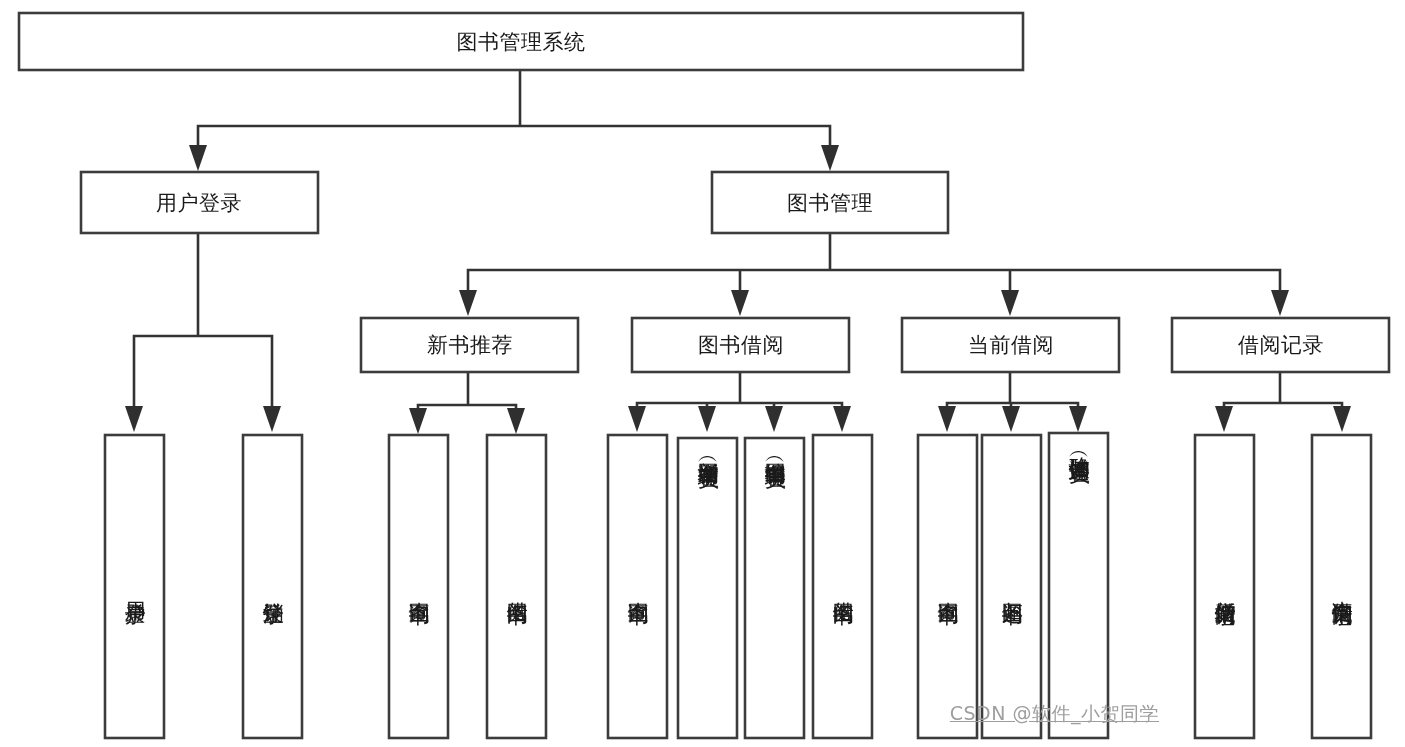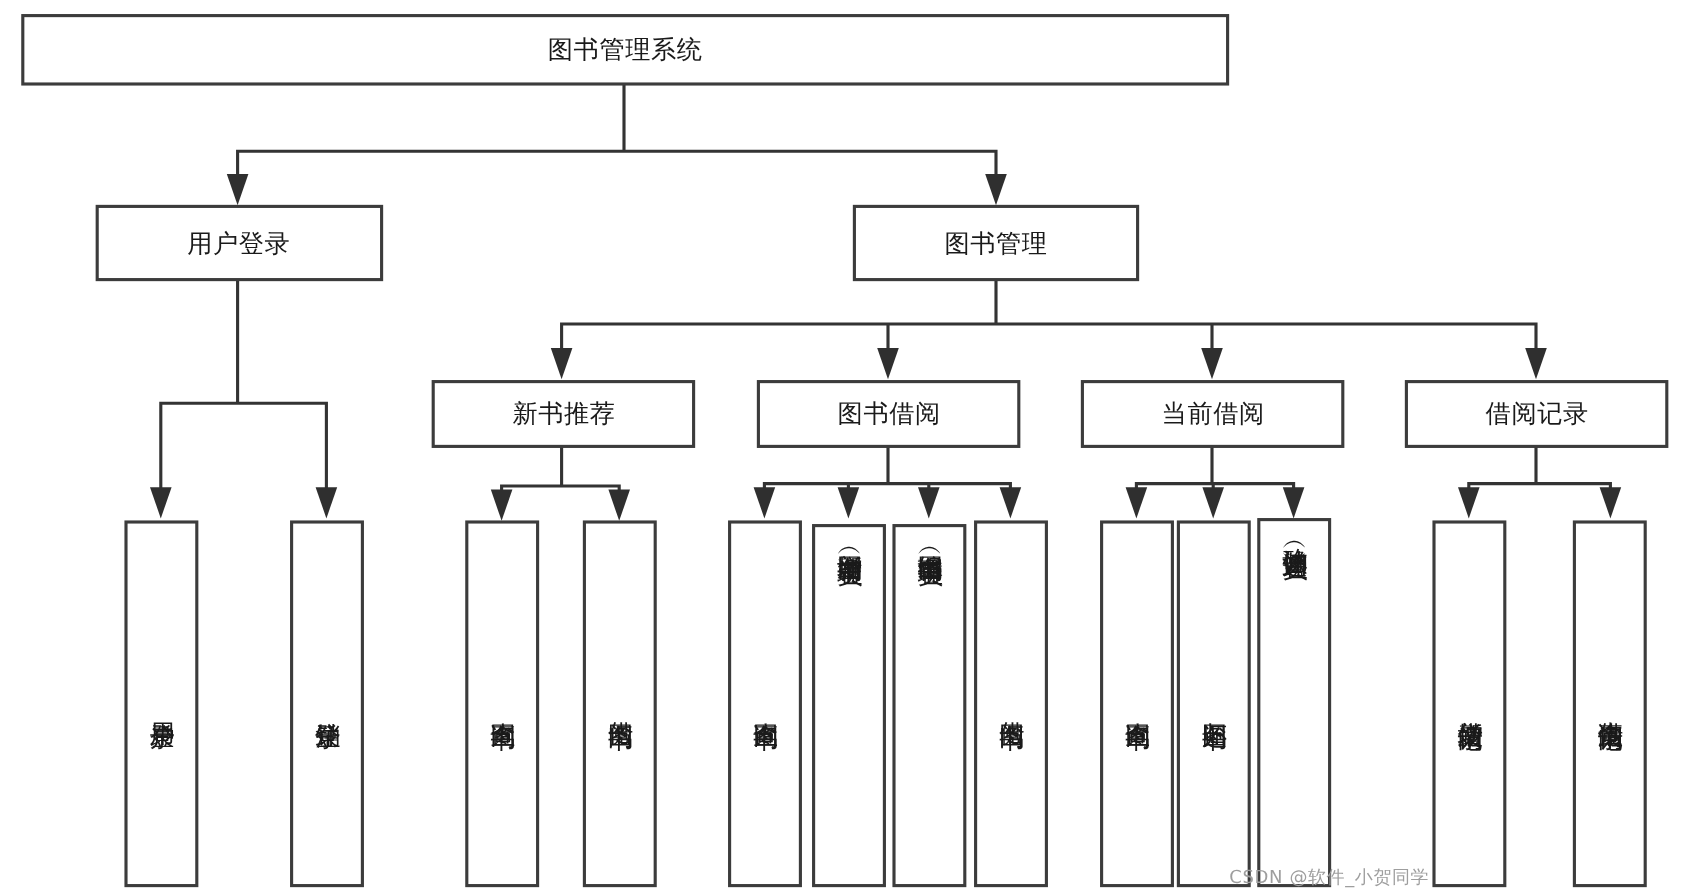--- a/index.html
+++ b/index.html
@@ -12,21 +12,20 @@
     width: 1405px;
     height: 747px;
     font-family: "DejaVu Sans", "Liberation Sans", sans-serif;
     overflow: hidden;
     position: relative;
   }
   #diagram-root {
     position: relative;
     width: 1173px;
     height: 747px;
-    padding-left: 32px;
   }
   svg#tree-svg {
     position: absolute;
     left: 0;
     top: 0;
     width: 1405px;
     height: 747px;
   }
   .node-box {
     fill: #ffffff;
@@ -65,26 +64,27 @@
     pointer-events: none;
   }
   .leaf-text-wrap > span {
     writing-mode: vertical-rl;
     text-orientation: upright;
     white-space: nowrap;
   }
   .watermark {
     position: absolute;
     right: 14px;
-    bottom: 6px;
-    font-family: "DejaVu Sans", "Liberation Sans", sans-serif;
-    font-size: 15px;
+    bottom: 20px;
+    font-family: "DejaVu Sans", "Liberation Sans", sans-serif;
+    font-size: 19px;
     color: #9e9e9e;
     letter-spacing: 0.5px;
     white-space: nowrap;
+    text-decoration: underline;
   }
 </style>
 </head>
 <body>
 
 <div id="diagram-root">
 
   <svg id="tree-svg" viewBox="0 0 1405 747">
     <defs>
       <g id="arrow-glyph">

